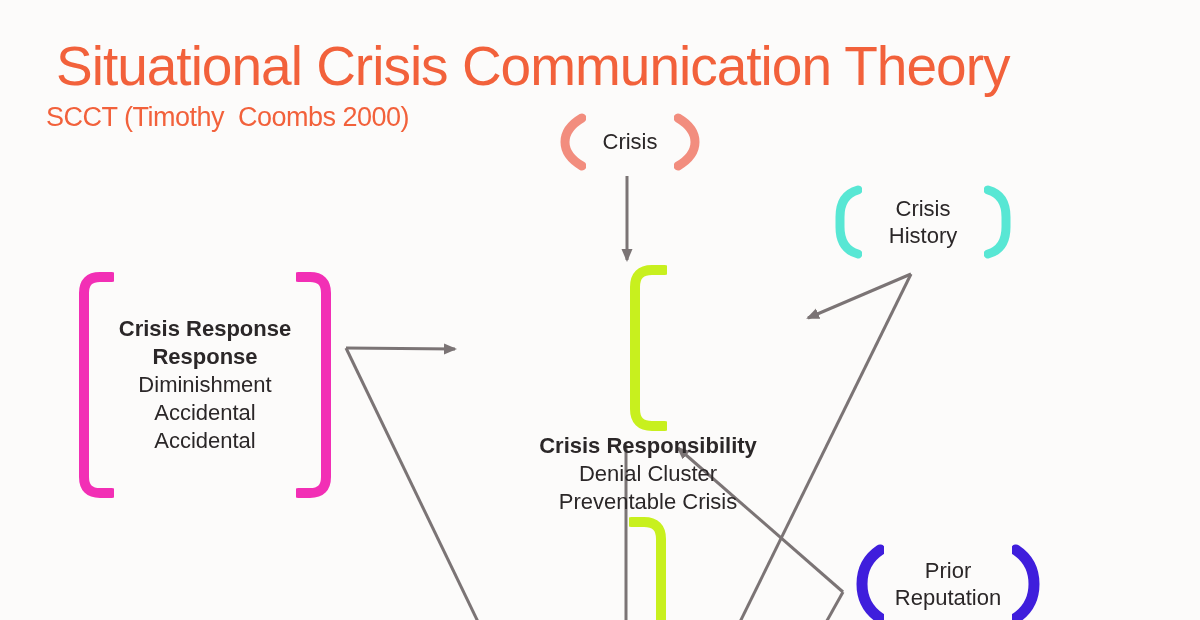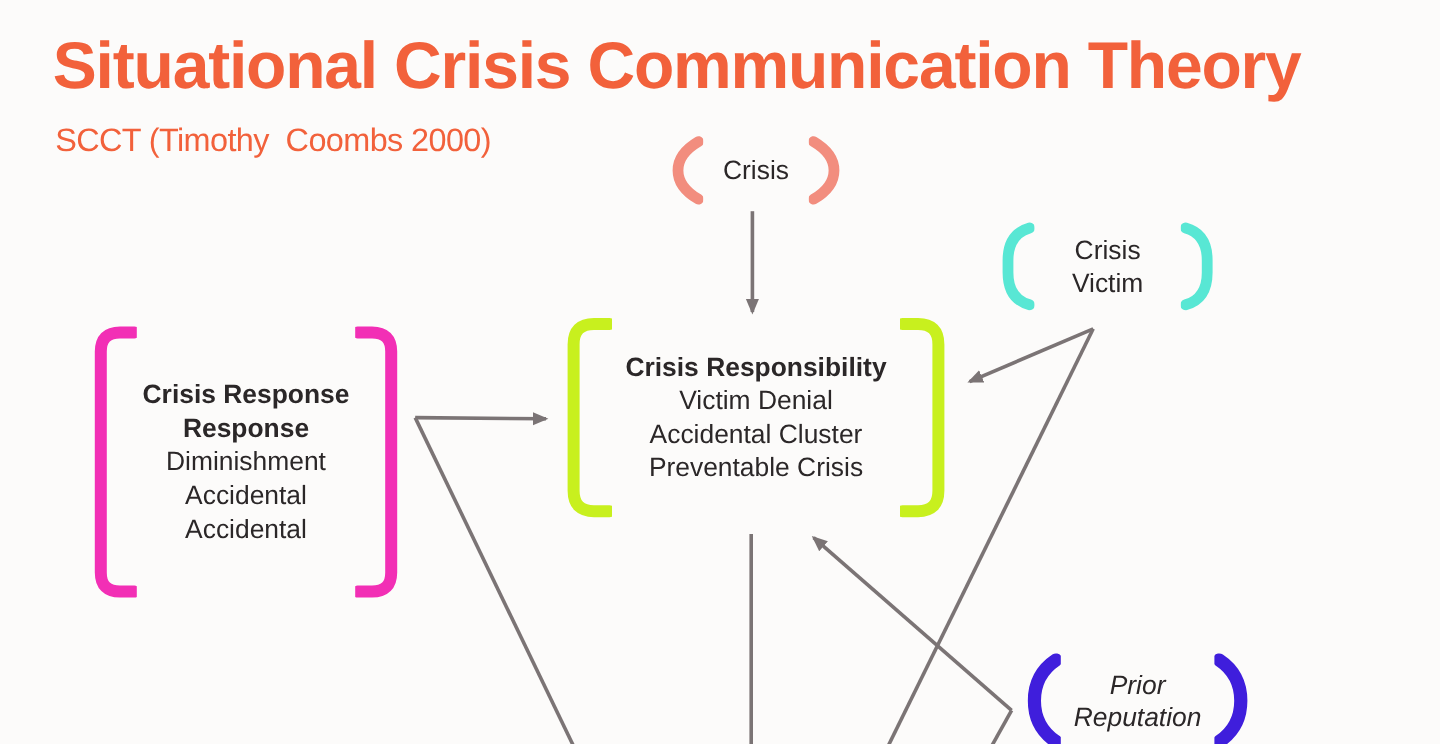--- a/index.html
+++ b/index.html
@@ -3,35 +3,35 @@
 <meta charset="utf-8">
 <style>
   html,body{margin:0;padding:0;}
   body{
     width:1200px;height:620px;position:relative;overflow:hidden;
     background:#fcfbfa;
     font-family:"Liberation Sans", sans-serif;
   }
   #edge-layer{position:absolute;left:0;top:0;z-index:1;}
   .hdr{position:absolute;z-index:2;color:#f2613b;}
-  #title{left:44px;top:22px;margin:0;font-size:55px;font-weight:700;letter-spacing:-1px;white-space:pre;}
+  #title{left:44px;top:22px;margin:12px;font-size:55px;font-weight:400;letter-spacing:-1px;white-space:pre;}
   #subtitle{left:46px;top:102px;font-size:27px;letter-spacing:-0.5px;white-space:pre;}
   .node{position:absolute;z-index:2;display:flex;align-items:center;justify-content:space-between;}
   .node .txt{flex:1;text-align:center;color:#2b2728;font-size:22px;line-height:28px;}
   .txt .ln{white-space:pre;}
   .bold{font-weight:700;}
   .br{flex:0 0 auto;display:block;}
   
   #node-crisis{left:560px;top:111px;width:140px;height:62px;}
   #node-history{left:834px;top:184px;width:178px;height:76px;}
   #node-history .txt{line-height:27px;}
   #node-strategy{left:78px;top:271px;width:254px;height:228px;}
-  #node-responsibility{left:472px;top:264px;width:316px;height:168px;}
+  #node-responsibility{left:490px;top:264px;width:316px;height:168px;flex-direction:column;}
   #node-reputation{left:856px;top:542px;width:184px;height:84px;}
-  #node-reputation .txt{line-height:27px;font-style:italic;}
+  #node-reputation .txt{line-height:27px;}
 </style>
 </head>
 <body>
 
 <svg id="edge-layer" width="1200" height="620" viewBox="0 0 1200 620">
   <defs>
     <marker id="ah" markerUnits="userSpaceOnUse" markerWidth="15" markerHeight="13" refX="11" refY="5.5" orient="auto">
       <path d="M0,0 L13,5.5 L0,11 Z" fill="#7b7475"></path>
     </marker>
   </defs>
@@ -67,21 +67,21 @@
     <path d="M 4 6 Q 21 16 21 30 Q 21 44 4 54" fill="none" stroke-width="9" stroke-linecap="round" stroke="#f28d7e"></path>
   </svg>
 </div>
 
 <div class="node" id="node-history">
   <svg class="br" width="28" height="74">
     <path d="M 24 5 Q 6 10 6 32 L 6 42 Q 6 64 24 69" fill="none" stroke-width="9" stroke-linecap="round" stroke="#58e7d4"></path>
   </svg>
   <div class="txt">
     <div class="ln">Crisis</div>
-    <div class="ln">Victim</div>
+    <div class="ln">History</div>
   </div>
   <svg class="br" width="28" height="74">
     <path d="M 4 5 Q 22 10 22 32 L 22 42 Q 22 64 4 69" fill="none" stroke-width="9" stroke-linecap="round" stroke="#58e7d4"></path>
   </svg>
 </div>
 
 <div class="node" id="node-strategy">
   <svg class="br" width="36" height="228">
     <path d="M 34 6 L 22 6 Q 6 6 6 22 L 6 206 Q 6 222 22 222 L 34 222" fill="none" stroke-width="10" stroke-linecap="round" stroke="#f22fb5"></path>
   </svg>
@@ -96,22 +96,21 @@
     <path d="M 2 6 L 14 6 Q 30 6 30 22 L 30 206 Q 30 222 14 222 L 2 222" fill="none" stroke-width="10" stroke-linecap="round" stroke="#f22fb5"></path>
   </svg>
 </div>
 
 <div class="node" id="node-responsibility">
   <svg class="br" width="38" height="168">
     <path d="M 36 6 L 23 6 Q 6 6 6 23 L 6 145 Q 6 162 23 162 L 36 162" fill="none" stroke-width="10" stroke-linecap="round" stroke="#c8f01e"></path>
   </svg>
   <div class="txt">
     <div class="ln bold">Crisis Responsibility</div>
-    <div class="ln">Victim Denial</div>
-    <div class="ln">Accidental Cluster</div>
+    <div class="ln">Denial Cluster</div>
     <div class="ln">Preventable Crisis</div>
   </div>
   <svg class="br" width="38" height="168">
     <path d="M 2 6 L 15 6 Q 32 6 32 23 L 32 145 Q 32 162 15 162 L 2 162" fill="none" stroke-width="10" stroke-linecap="round" stroke="#c8f01e"></path>
   </svg>
 </div>
 
 <div class="node" id="node-reputation">
   <svg class="br" width="28" height="80">
     <path d="M 24 6 Q 6 18 6 40 Q 6 62 24 74" fill="none" stroke-width="11" stroke-linecap="round" stroke="#3f1edc"></path>

